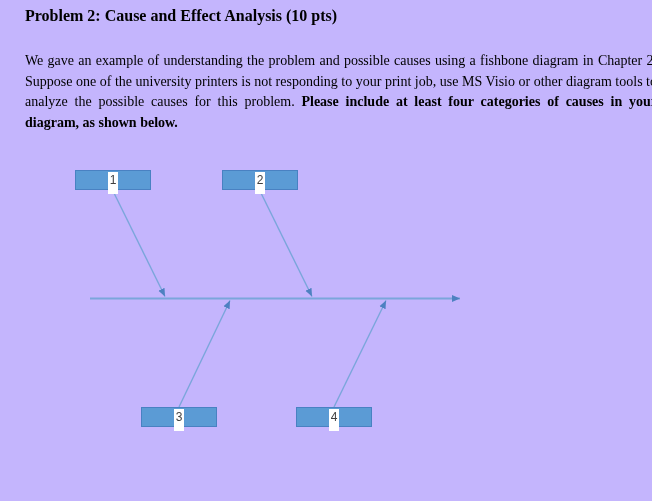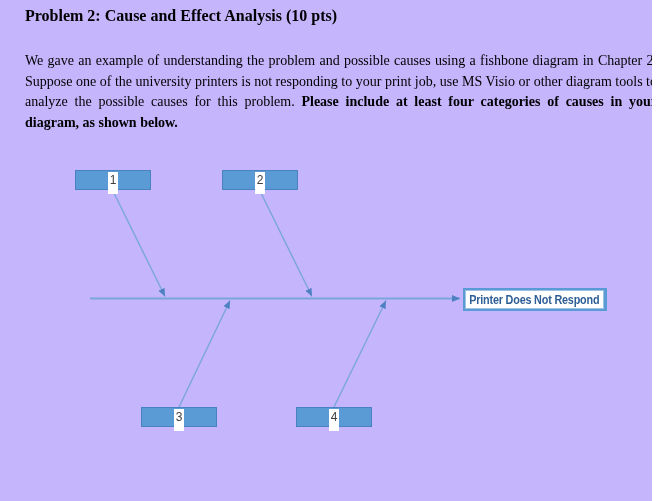--- a/index.html
+++ b/index.html
@@ -77,19 +77,14 @@
   <div class="cat c2">
     <span class="num">2</span>
   </div>
   <div class="cat c3">
     <span class="num">3</span>
   </div>
   <div class="cat c4">
     <span class="num">4</span>
   </div>
 
-  <div class="effect">
-    <div class="effect-inner">
-      <span class="effect-text">Printer Does Not Respond</span>
-    </div>
-  </div>
 
 </div>
 
 </body></html>

